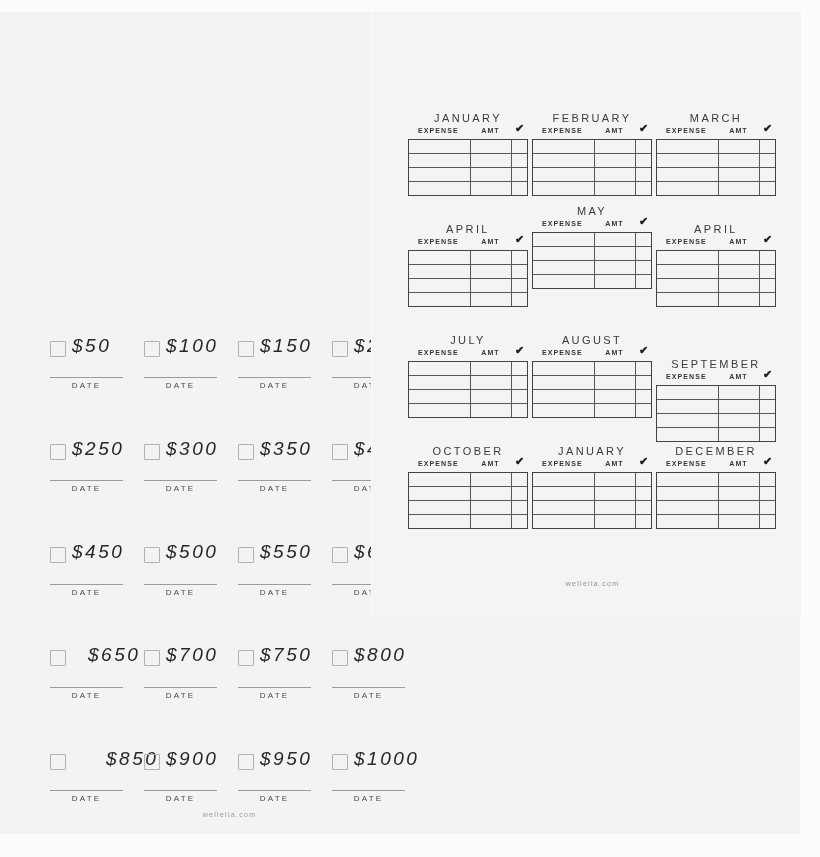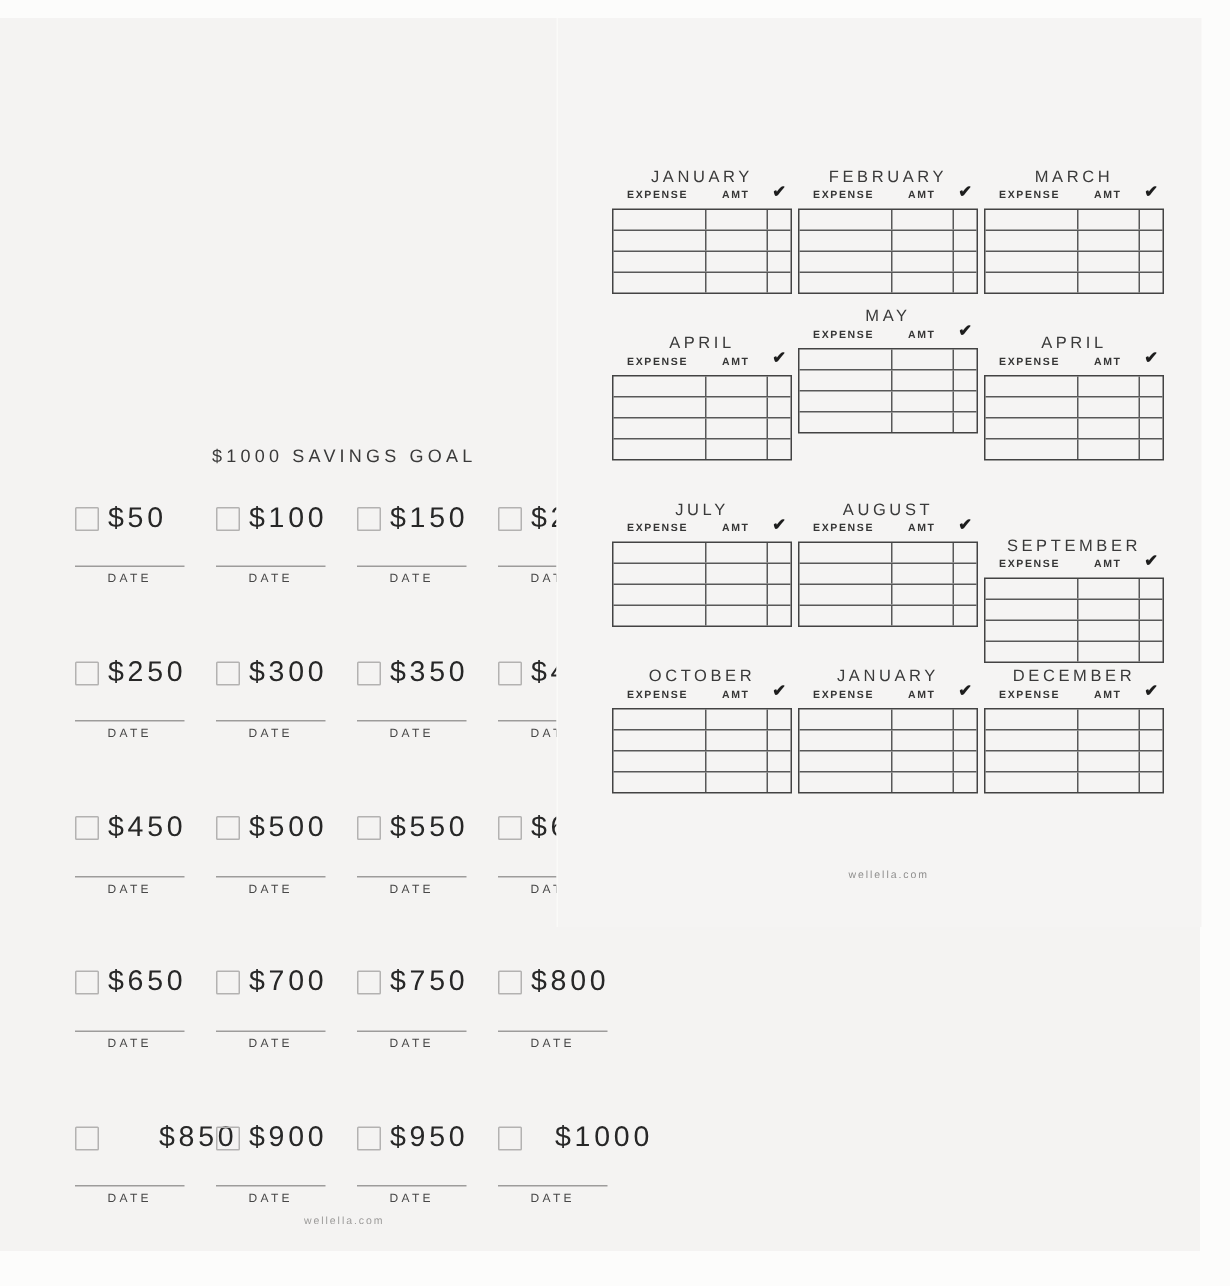--- a/index.html
+++ b/index.html
@@ -21,21 +21,21 @@
     position:absolute;left:371px;top:12px;width:429px;height:606px;
     background:#f5f4f3;z-index:2;
     border-left:1px solid #fafaf8;
   }
   
   #savings-layer{position:absolute;left:0;top:0;width:820px;height:857px;z-index:1;}
   .left-title{
     position:absolute;left:40px;top:297px;width:379px;height:14px;line-height:14px;
     text-align:center;font-size:12px;letter-spacing:2.8px;color:#3a3a3a;white-space:nowrap;
   }
-  .sv-cell{position:absolute;height:22px;display:flex;align-items:center;white-space:nowrap;}
+  .sv-cell{position:absolute;height:22px;display:flex;align-items:flex-end;white-space:nowrap;font-style:italic;}
   .sv-checkbox{
     width:16px;height:16px;box-sizing:border-box;border:1px solid #b3b2b1;
     border-radius:1px;background:transparent;flex:0 0 auto;margin-right:6px;
   }
   .sv-amount{font-size:19px;letter-spacing:2.5px;color:#272727;}
   .sv-line{position:absolute;width:73px;height:1px;background:#9d9c9b;}
   .sv-date{
     position:absolute;width:73px;height:9px;line-height:9px;text-align:center;
     font-size:8px;letter-spacing:2.2px;color:#474747;white-space:nowrap;
   }
@@ -77,21 +77,20 @@
   }
 </style>
 </head>
 <body>
 
 <div id="page">
 
   <div class="sheet-left"></div>
 
   <div id="savings-layer">
-    <div class="left-title">$1000 SAVINGS GOAL</div>
     <div id="savings-grid">
         <div class="sv-cell" style="left: 50px; top: 335px;">
           <span class="sv-checkbox"></span>
           <span class="sv-amount">$50</span>
         </div>
         <div class="sv-line" style="left: 50px; top: 377px;"></div>
         <div class="sv-date" style="left: 50px; top: 381px;">DATE</div>
         <div class="sv-cell" style="left: 144px; top: 335px;">
           <span class="sv-checkbox"></span>
           <span class="sv-amount">$100</span>
@@ -151,21 +150,21 @@
           <span class="sv-amount">$550</span>
         </div>
         <div class="sv-line" style="left: 238px; top: 584px;"></div>
         <div class="sv-date" style="left: 238px; top: 588px;">DATE</div>
         <div class="sv-cell" style="left: 332px; top: 541px;">
           <span class="sv-checkbox"></span>
           <span class="sv-amount">$600</span>
         </div>
         <div class="sv-line" style="left: 332px; top: 584px;"></div>
         <div class="sv-date" style="left: 332px; top: 588px;">DATE</div>
-        <div class="sv-cell" style="left: 50px; top: 644px;">
+        <div class="sv-cell" style="left: 50px; top: 644px; gap: 16px;">
           <span class="sv-checkbox"></span>
           <span class="sv-amount">$650</span>
         </div>
         <div class="sv-line" style="left: 50px; top: 687px;"></div>
         <div class="sv-date" style="left: 50px; top: 691px;">DATE</div>
         <div class="sv-cell" style="left: 144px; top: 644px;">
           <span class="sv-checkbox"></span>
           <span class="sv-amount">$700</span>
         </div>
         <div class="sv-line" style="left: 144px; top: 687px;"></div>
@@ -193,21 +192,21 @@
           <span class="sv-amount">$900</span>
         </div>
         <div class="sv-line" style="left: 144px; top: 790px;"></div>
         <div class="sv-date" style="left: 144px; top: 794px;">DATE</div>
         <div class="sv-cell" style="left: 238px; top: 748px;">
           <span class="sv-checkbox"></span>
           <span class="sv-amount">$950</span>
         </div>
         <div class="sv-line" style="left: 238px; top: 790px;"></div>
         <div class="sv-date" style="left: 238px; top: 794px;">DATE</div>
-        <div class="sv-cell" style="left: 332px; top: 748px; gap: 16px;">
+        <div class="sv-cell" style="left: 332px; top: 748px;">
           <span class="sv-checkbox"></span>
           <span class="sv-amount">$1000</span>
         </div>
         <div class="sv-line" style="left: 332px; top: 790px;"></div>
         <div class="sv-date" style="left: 332px; top: 794px;">DATE</div>
       </div>
     <div class="left-footer">wellella.com</div>
   </div>
 
   <div class="sheet-right">

